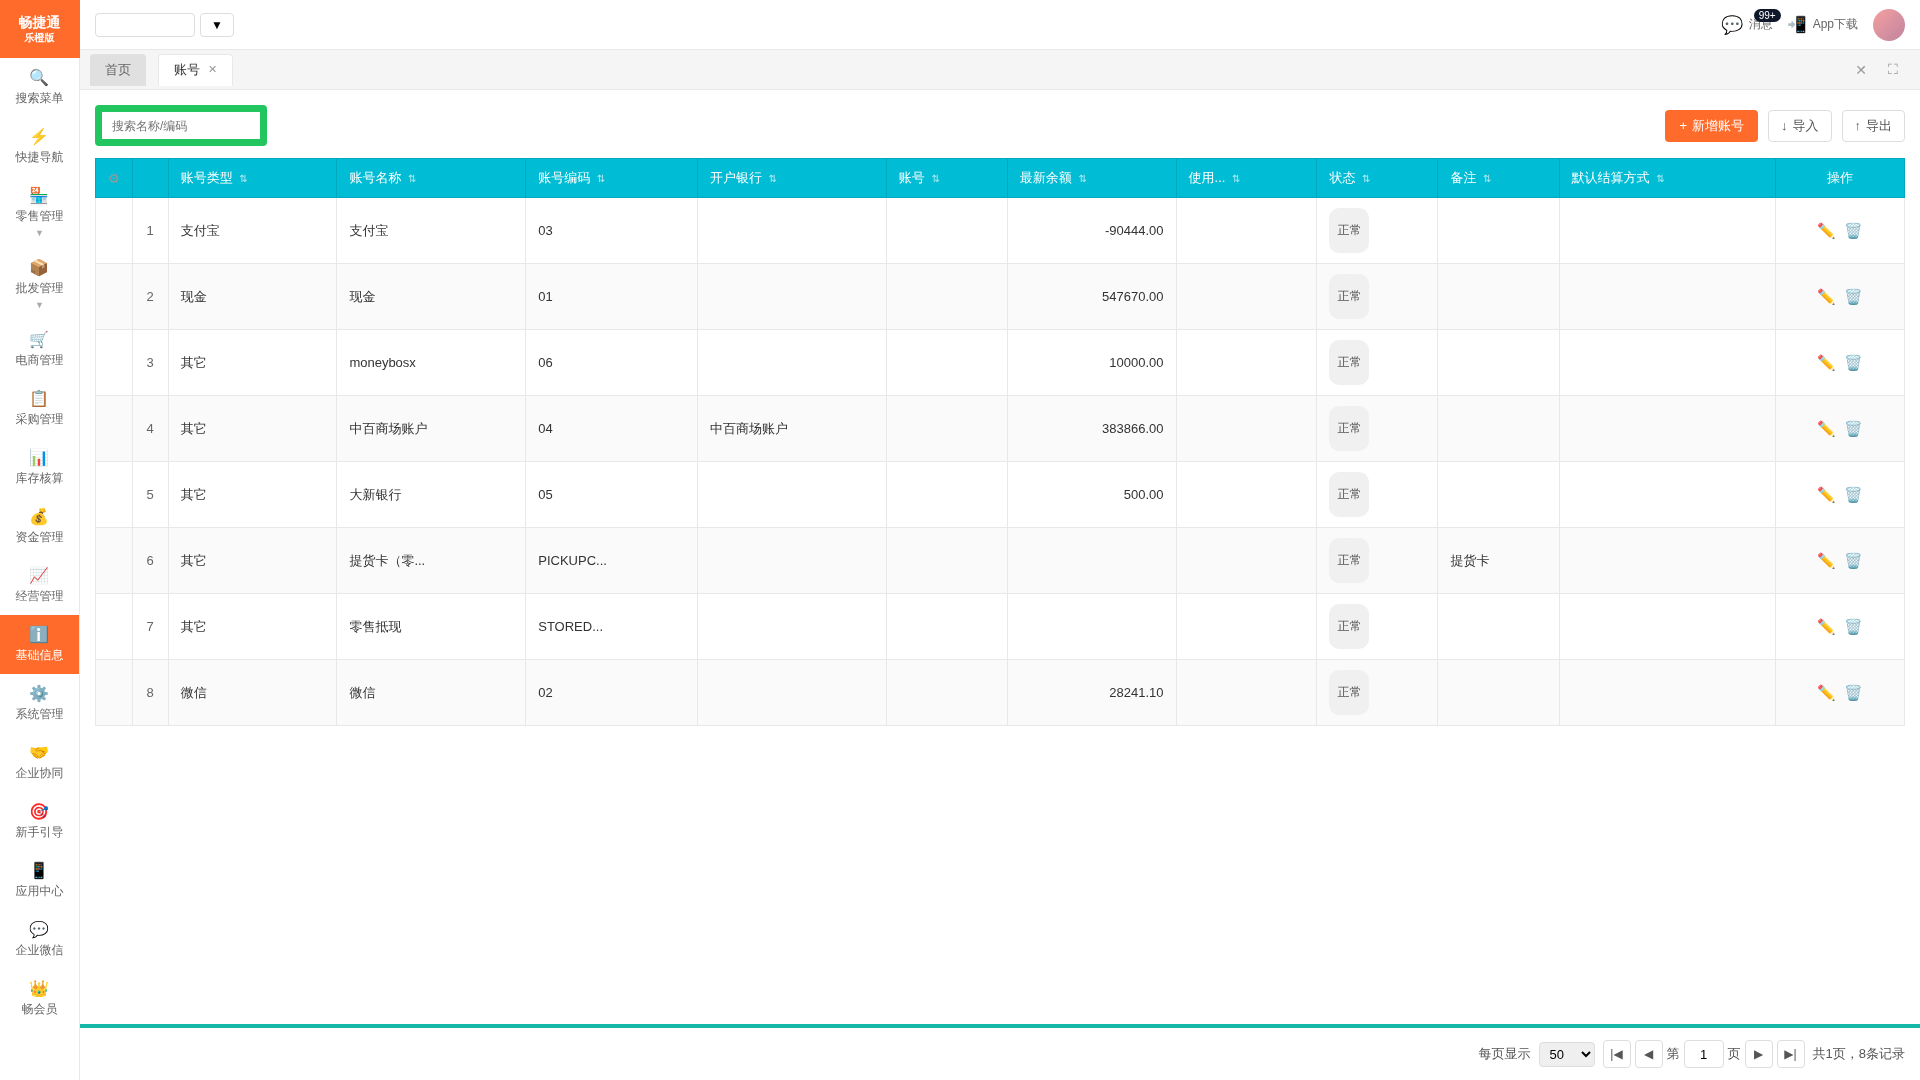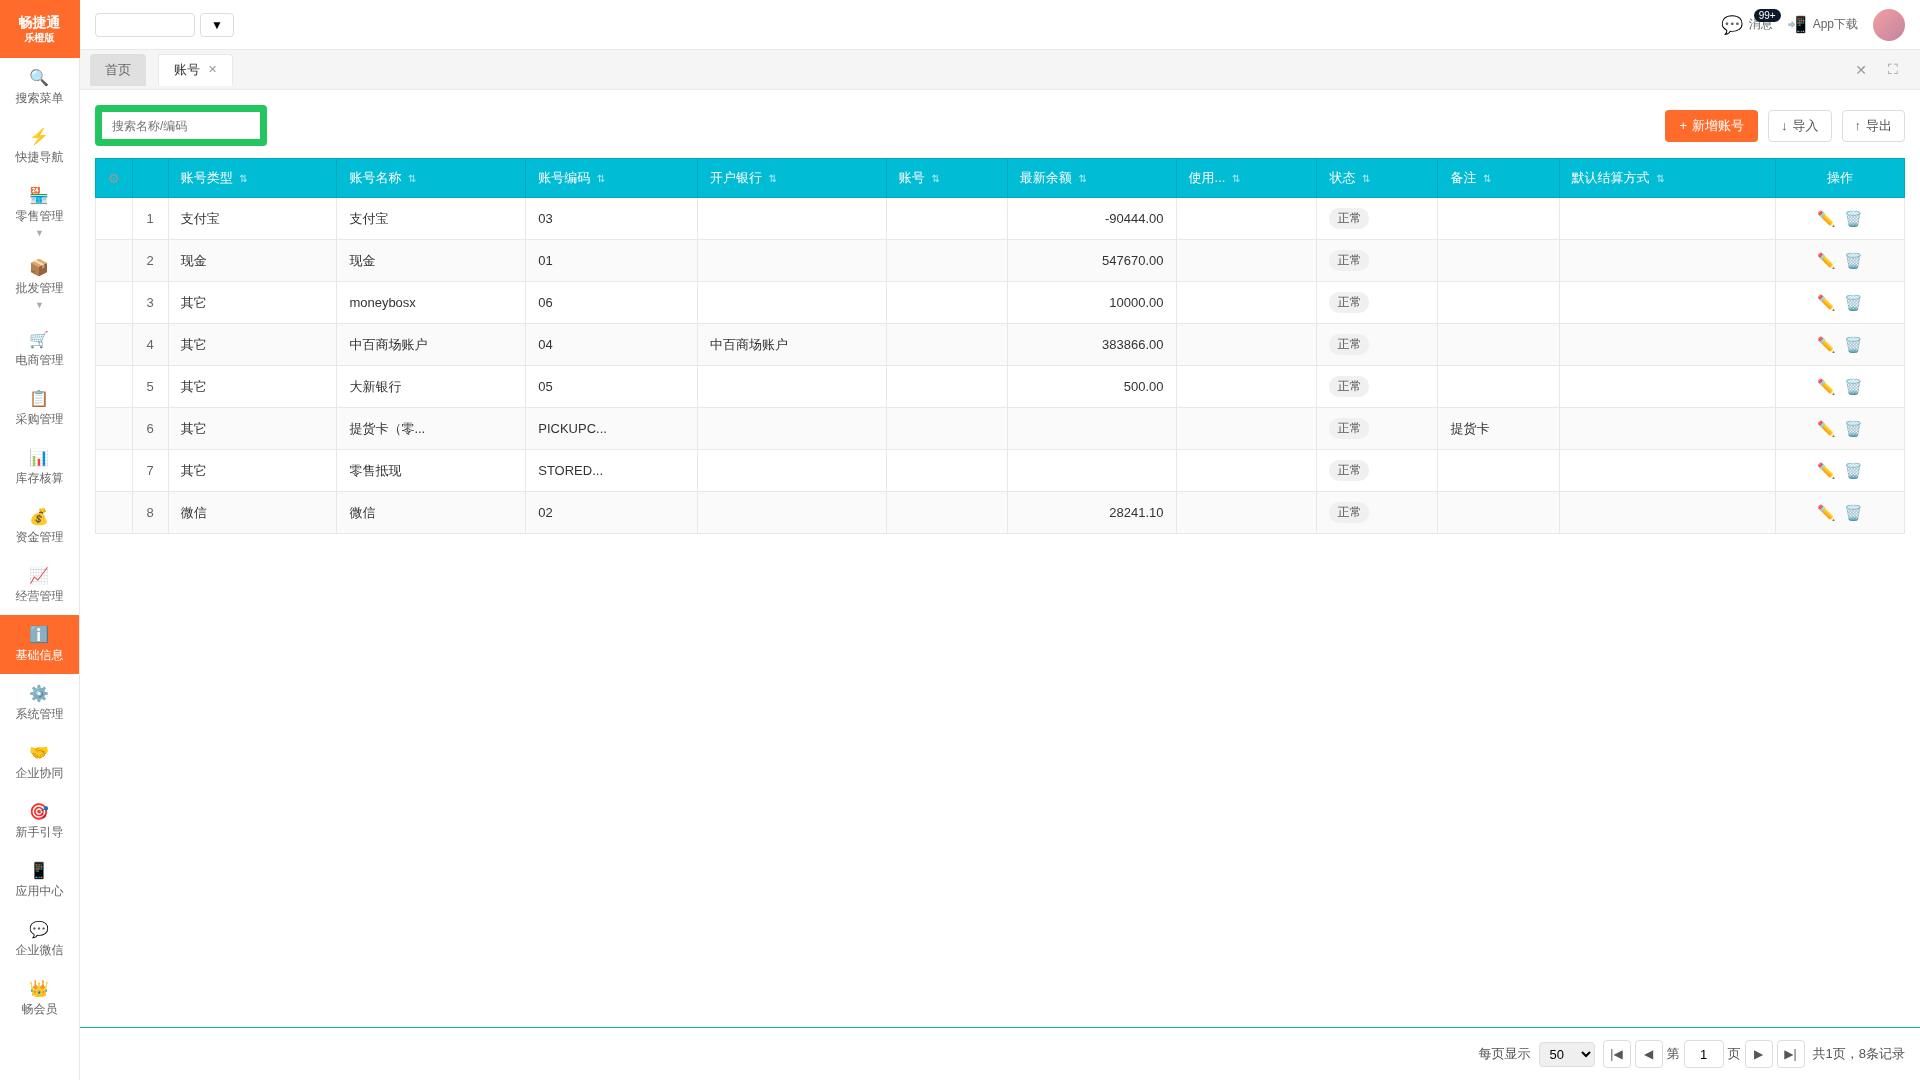--- a/index.html
+++ b/index.html
@@ -278,21 +278,21 @@
       margin-left: 3px;
     }
     .data-table td {
       border: 1px solid #e8e8e8;
       padding: 10px 12px;
       color: #333;
     }
     .data-table td.num { text-align: right; }
     .status-badge {
       display: inline-block;
-      padding: 2px 8px;
+      padding: 14px 8px;
       border-radius: 10px;
       font-size: 12px;
       background: #f0f0f0;
       color: #555;
     }
     .action-icons {
       display: flex;
       gap: 8px;
       align-items: center;
       justify-content: center;
@@ -305,21 +305,21 @@
 
     
     .pagination {
       display: flex;
       align-items: center;
       justify-content: flex-end;
       padding: 12px 15px;
       gap: 8px;
       font-size: 13px;
       color: #555;
-      border-top: 1px solid #14b8a6;
+      border-top: 4px solid #14b8a6;
       background: #fff;
     }
     .pagination select {
       border: 1px solid #ddd;
       border-radius: 4px;
       padding: 3px 6px;
       font-size: 13px;
     }
     .page-nav {
       display: flex;

